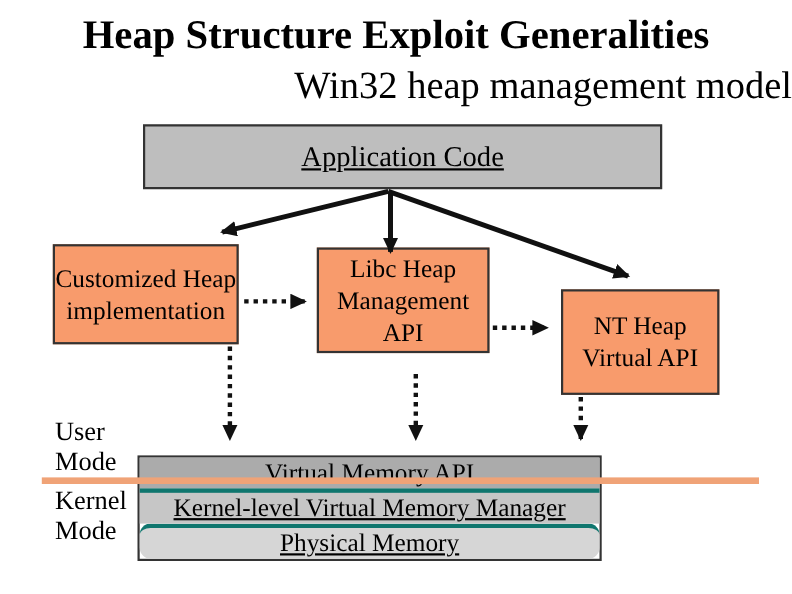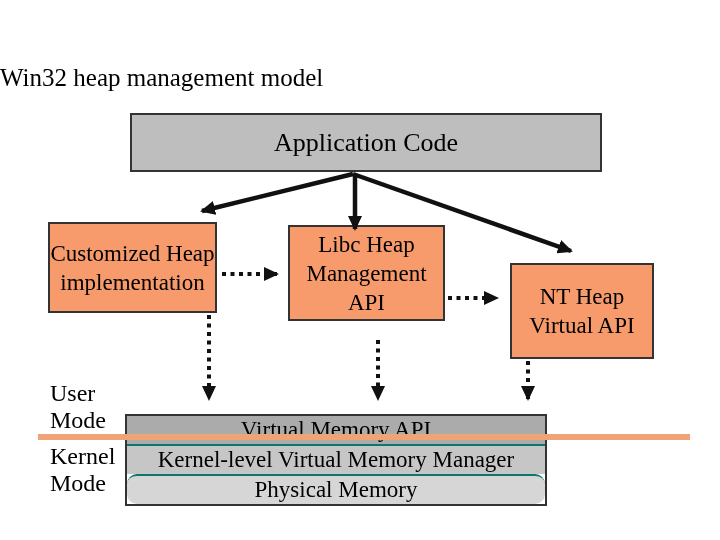--- a/index.html
+++ b/index.html
@@ -5,60 +5,61 @@
   html,body { margin:0; padding:0; background:#fff; }
   .slide {
     position:relative; width:720px; height:540px; background:#ffffff;
     font-family:"Liberation Serif","DejaVu Serif",serif; color:#000; overflow:hidden;
   }
   .title {
     position:absolute; top:10px; left:0; width:720px; text-align:center;
     font-size:37px; font-weight:bold; line-height:46px; white-space:nowrap;
   }
   .subtitle {
-    position:absolute; top:56px; left:0; width:720px; text-align:left;
-    font-size:25px; line-height:44px; white-space:nowrap;
+    position:absolute; top:56px; left:0; width:720px; text-align:right;
+    font-size:35px; line-height:44px; white-space:nowrap;
   }
   .box {
     position:absolute; border:2px solid #333; box-sizing:border-box;
     display:flex; align-items:center; justify-content:center; text-align:center;
   }
   .box-app       { left:130px; top:113px; width:472px; height:59px; font-size:26px; }
   .box-custom    { left:48px;  top:222px; width:169px; height:91px; font-size:23px; line-height:29px; }
   .box-libc      { left:288px; top:225px; width:157px; height:96px; font-size:23px; line-height:29px; }
   .box-nt        { left:510px; top:263px; width:144px; height:96px; font-size:23px; line-height:29px; }
   .stack {
     position:absolute; left:125px; top:414px; width:422px;
     border:2px solid #333; box-sizing:border-box; z-index:2;
   }
   .layer { height:28px; line-height:27px; text-align:center; font-size:23px; }
-  .layer + .layer { border-top:2px solid #0f766e; }
+  .layer + .layer { border-top:4px solid #0f766e;text-decoration:underline; }
   .mode-label {
     position:absolute; left:50px; width:84px; font-size:24px; line-height:27px;
   }
   .mode-user   { top:380px; }
   .mode-kernel { top:443px; }
   .divider {
     position:absolute; left:38px; top:434px; width:652px; height:6px; z-index:6;
   }
   .arrows {
     position:absolute; left:0; top:0; width:720px; height:540px;
     z-index:5; pointer-events:none;
   }
   .arrow-solid  { stroke:#111; stroke-width:4.5; fill:none; }
   .arrow-dotted { stroke:#111; stroke-width:4; stroke-dasharray:4 4.5; fill:none; }
 </style>
 </head>
 <body>
 
 <div class="slide">
 
+  <div class="title">Heap Structure Exploit Generalities</div>
   <div class="subtitle">Win32 heap management model</div>
 
-  <div class="box box-app" style="background-color: rgb(190, 190, 190);">
+  <div class="box box-app" style="background-color: rgb(190, 190, 190); text-decoration: underline;">
     <span>Application Code</span>
   </div>
 
   <div class="box box-custom" style="background-color: rgb(248, 155, 108); justify-content: center;">
     <span>Customized Heap implementation</span>
   </div>
 
   <div class="box box-libc" style="background-color: rgb(248, 155, 108);">
     <span>Libc Heap Management API</span>
   </div>

